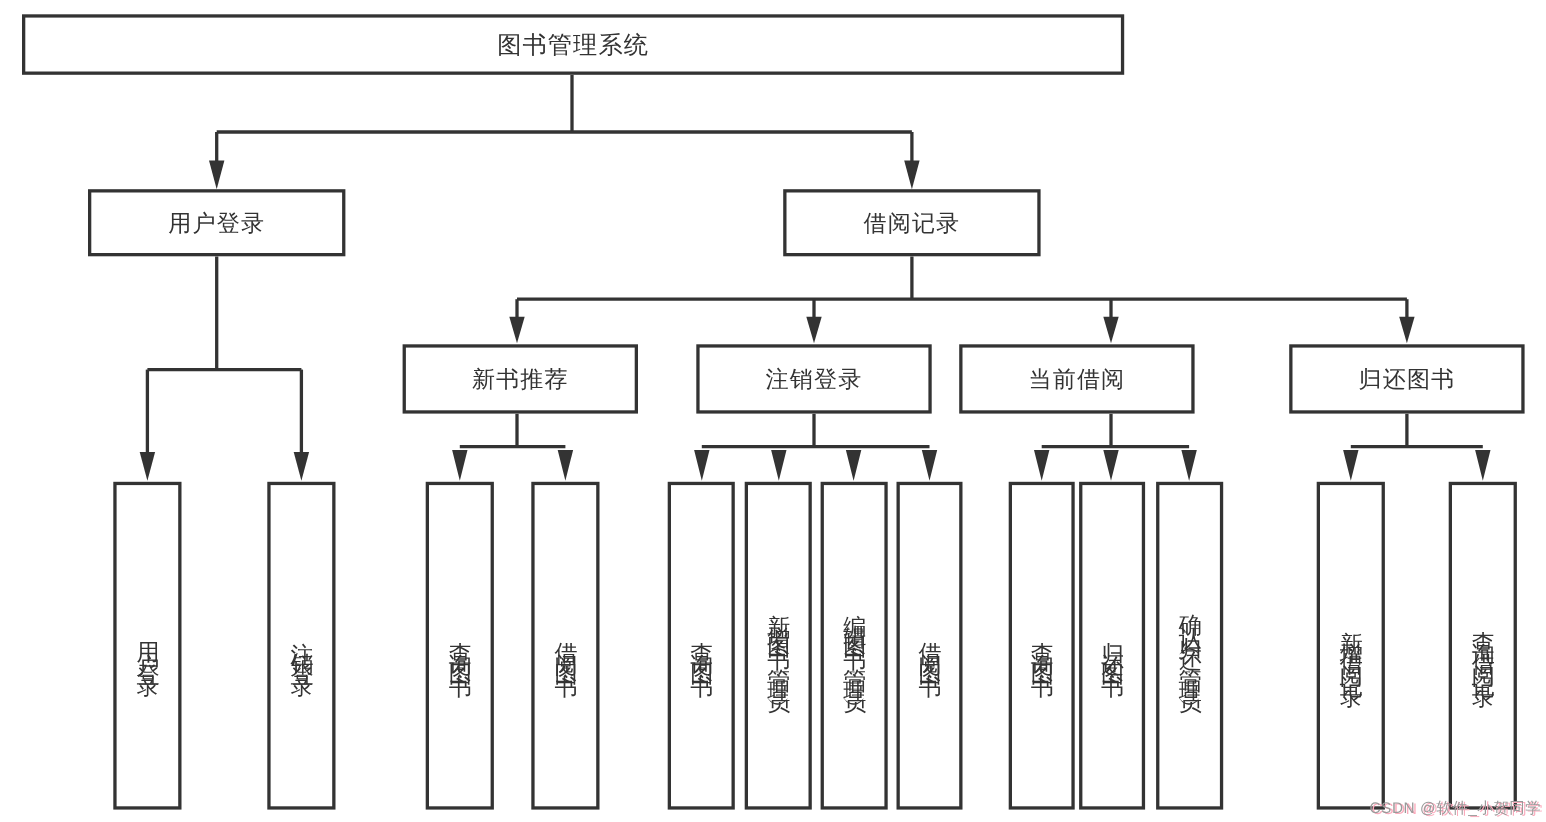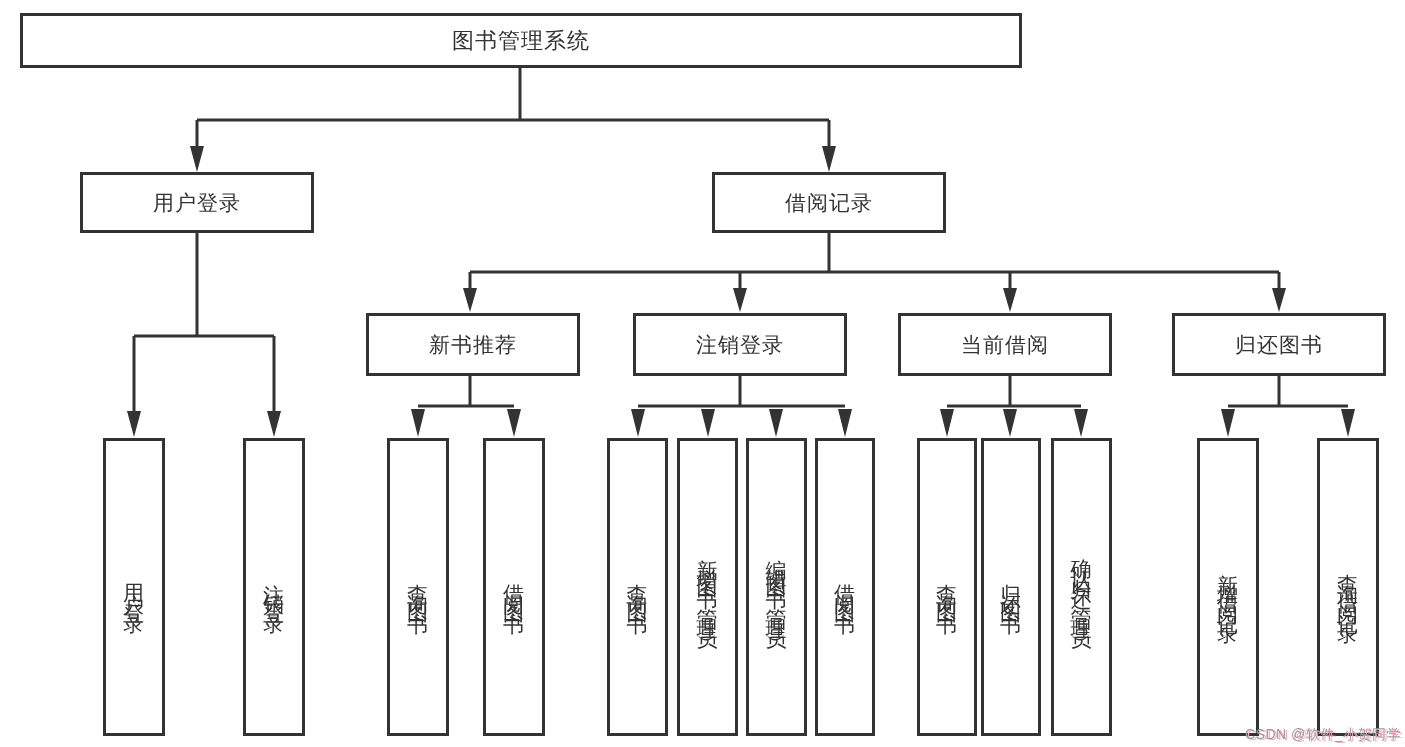--- a/index.html
+++ b/index.html
@@ -132,21 +132,21 @@
     </g>
   </svg>
 
   <div class="node node-root">图书管理系统</div>
 
   <div class="node node-l1" style="left:80px; width:234px;">用户登录</div>
   <div class="node node-l1" style="left:712px; width:234px;">借阅记录</div>
 
   <div class="node node-l2" style="left:349px;margin-left:17px;">新书推荐</div>
   <div class="node node-l2" style="left:633px;">注销登录</div>
-  <div class="node node-l2" style="left:898px;">当前借阅</div>
+  <div class="node node-l2" style="left:872px;">当前借阅</div>
   <div class="node node-l2" style="left:1172px;">归还图书</div>
 
   <div class="node node-leaf" style="left:103px; width:62px;">用户登录</div>
   <div class="node node-leaf" style="left:243px; width:62px;">注销登录</div>
 
   <div class="node node-leaf" style="left:387px; width:62px;">查询图书</div>
   <div class="node node-leaf" style="left:483px; width:62px;">借阅图书</div>
 
   <div class="node node-leaf" style="left:607px; width:61px;">查询图书</div>
   <div class="node node-leaf" style="left:677px; width:61px;">新增图书（管理员）</div>

